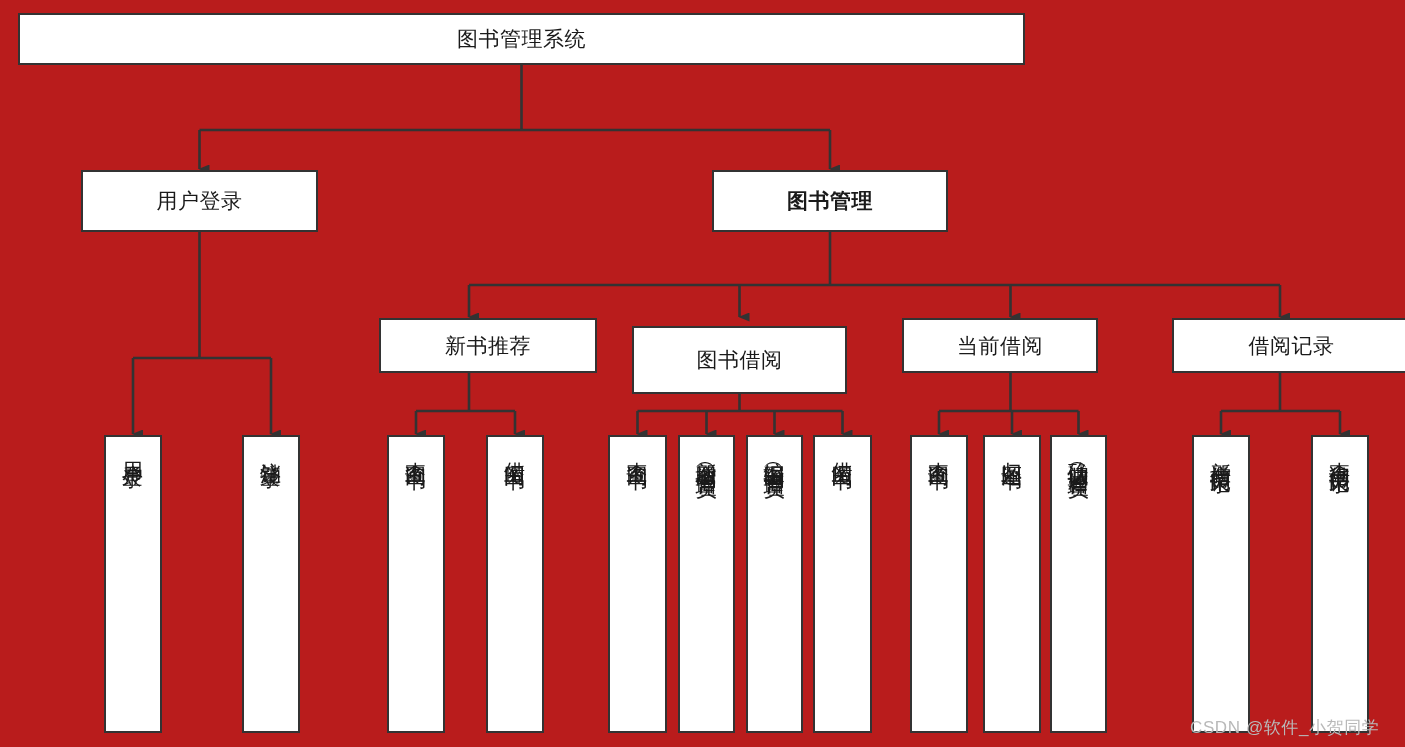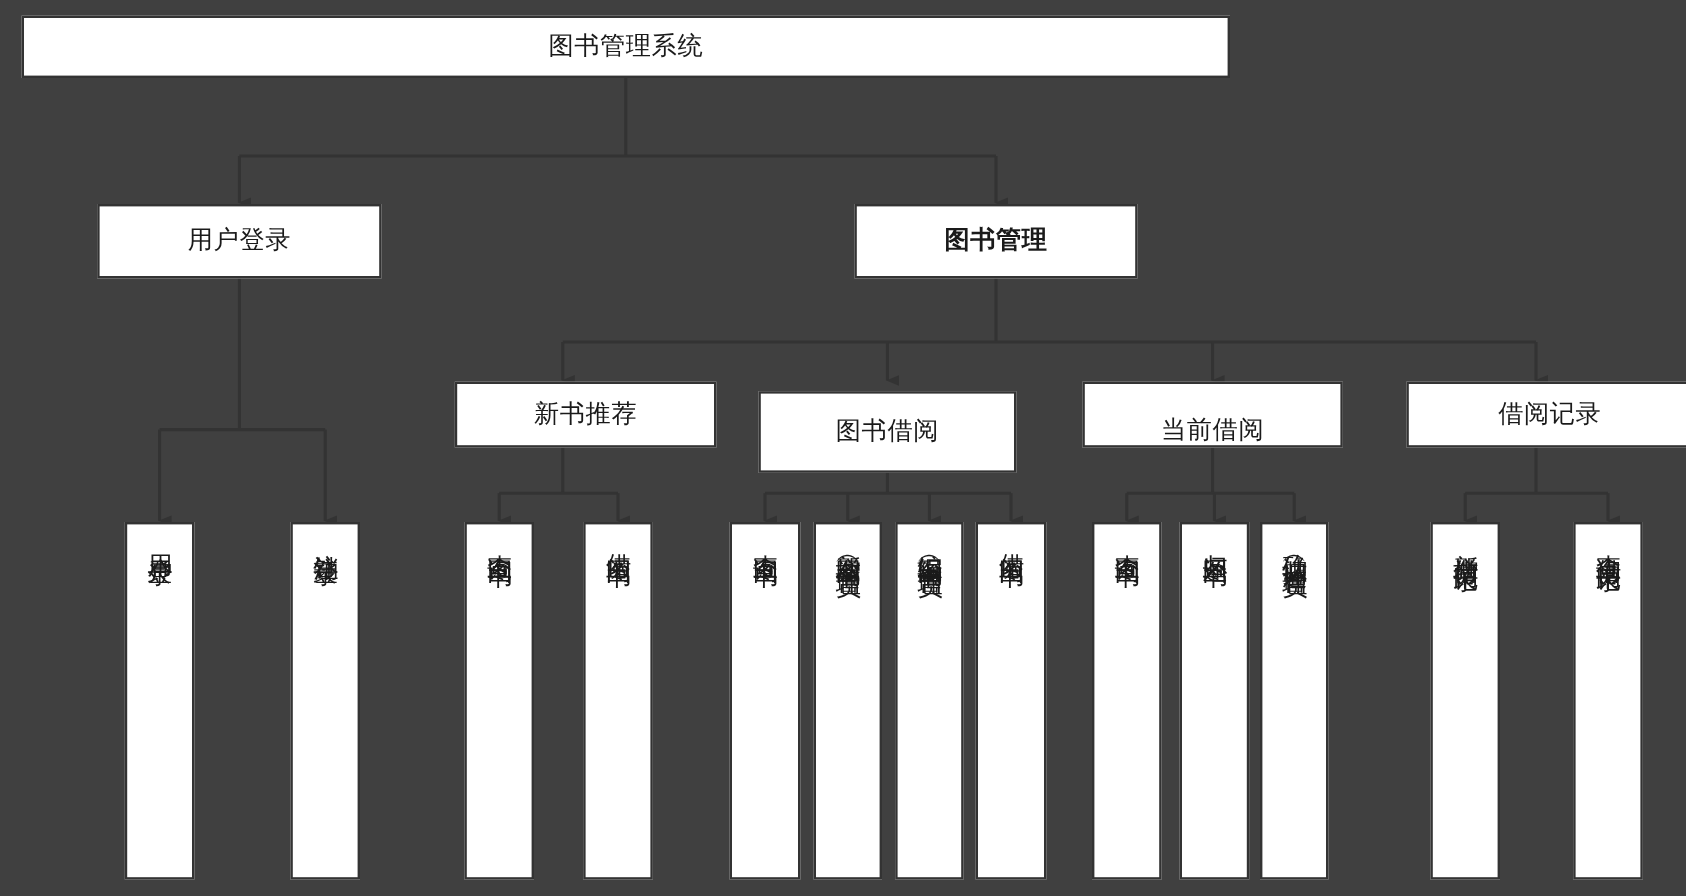--- a/index.html
+++ b/index.html
@@ -4,21 +4,21 @@
 <style>
   html, body {
     margin: 0;
     padding: 0;
     background: #ffffff;
   }
   #canvas {
     position: relative;
     width: 1405px;
     height: 747px;
-    background: #404040;
+    background: #b91c1c;
     font-family: "Liberation Sans", "DejaVu Sans", sans-serif;
     overflow: hidden;
   }
   svg.wires {
     position: absolute;
     left: 0;
     top: 0;
     width: 1405px;
     height: 747px;
   }
@@ -127,21 +127,21 @@
   </div>
 
   <div class="node h-node" style="left:379px;top:318px;width:218px;height:55px;">
     <span class="node-label">新书推荐</span>
   </div>
 
   <div class="node h-node" style="left:632px;top:326px;width:215px;height:68px;">
     <span class="node-label">图书借阅</span>
   </div>
 
-  <div class="node h-node" style="left:902px;top:318px;width:217px;height:55px;align-items:flex-end;">
+  <div class="node h-node" style="left:902px;top:318px;width:196px;height:55px;">
     <span class="node-label">当前借阅</span>
   </div>
 
   <div class="node h-node" style="left:1172px;top:318px;width:239px;height:55px;">
     <span class="node-label">借阅记录</span>
   </div>
 
   <div class="node v-node" style="left:104px;top:435px;width:58px;height:298px;">
     <span class="node-label">用户登录</span>
   </div>
@@ -187,14 +187,15 @@
   </div>
 
   <div class="node v-node" style="left:1192px;top:435px;width:58px;height:298px;">
     <span class="node-label">新增借阅记录</span>
   </div>
 
   <div class="node v-node" style="left:1311px;top:435px;width:58px;height:298px;">
     <span class="node-label">查询借阅记录</span>
   </div>
 
+  <div class="watermark" style="left:1190px;top:716px;">CSDN @软件_小贺同学</div>
 
 </div>
 
 </body></html>

